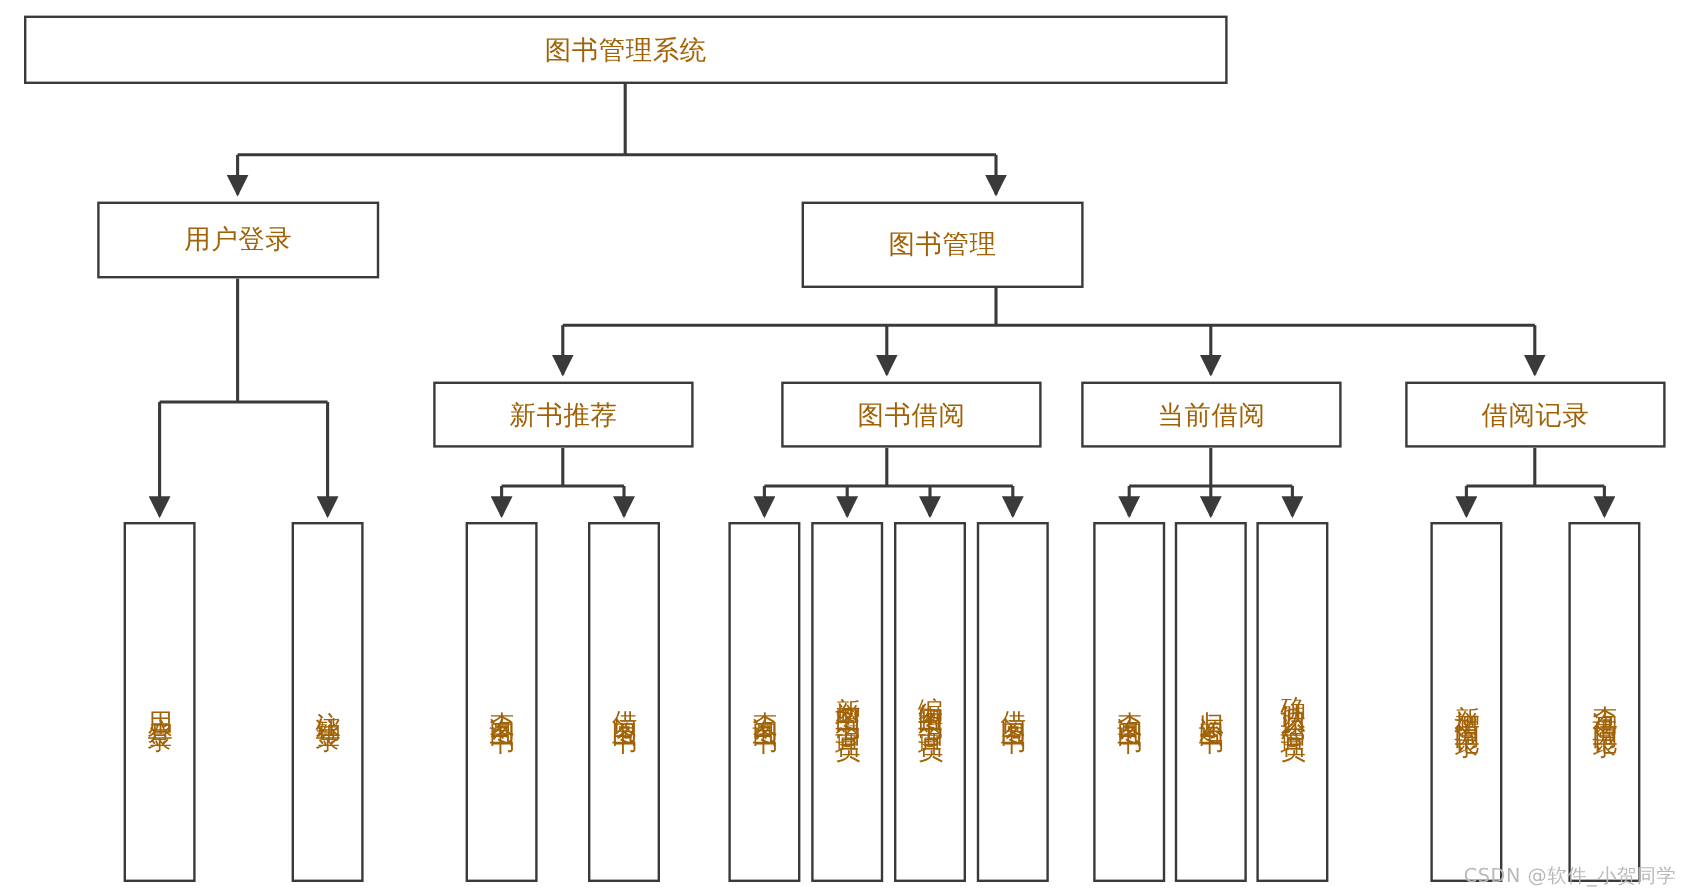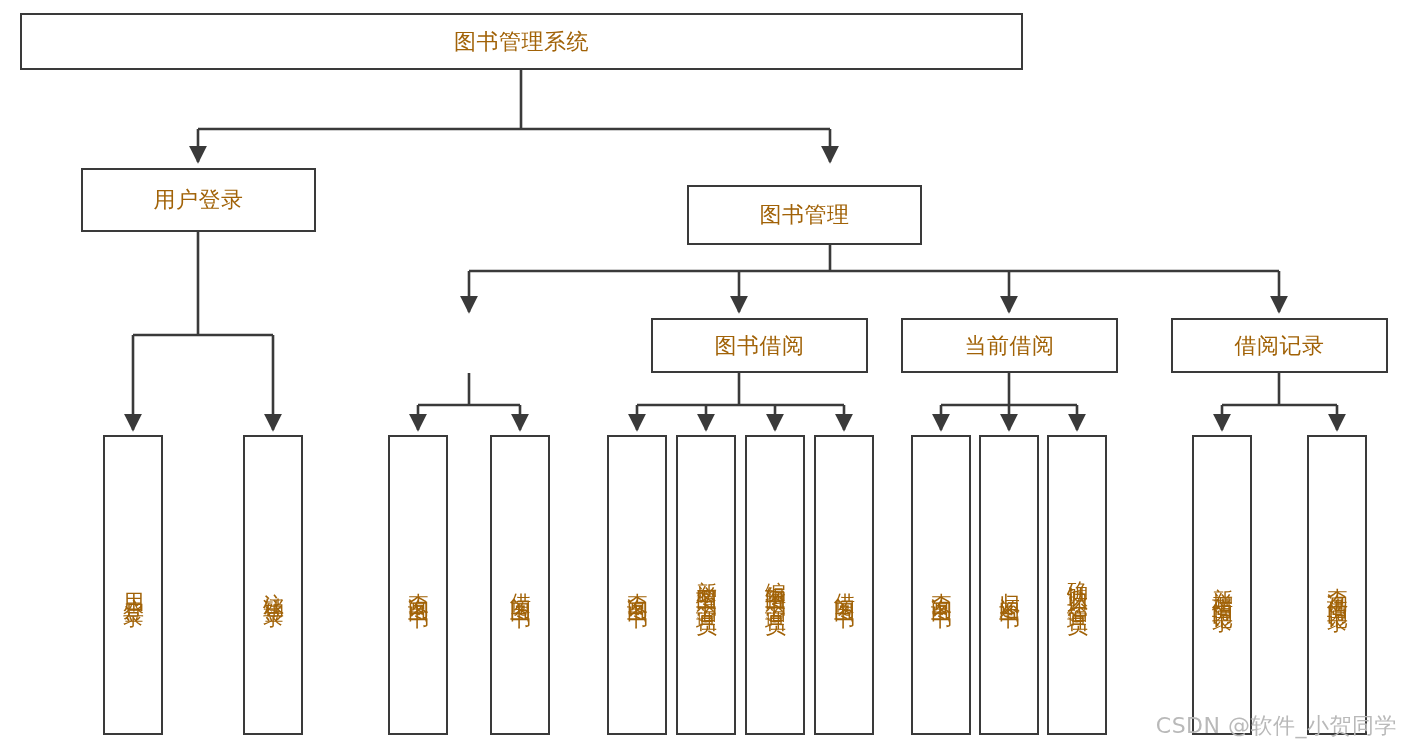--- a/index.html
+++ b/index.html
@@ -49,21 +49,21 @@
     padding-top: 2px;
   }
   .node .lbl {
     display: block;
     white-space: nowrap;
   }
   #watermark {
     position: absolute;
     right: 8px;
     bottom: 6px;
-    font-size: 22px;
+    font-size: 16px;
     color: #b9b9b9;
     letter-spacing: 0.5px;
     white-space: nowrap;
   }
 </style>
 </head>
 <body>
 
 <div id="canvas">
 
@@ -117,24 +117,27 @@
     </g>
   </svg>
 
   <div class="node horiz" style="left:20px; top:13px; width:1003px; height:57px;">
     <span class="lbl">图书管理系统</span>
   </div>
 
   <div class="node horiz" style="left:81px; top:168px; width:235px; height:64px;">
     <span class="lbl">用户登录</span>
   </div>
-  <div class="node horiz" style="left:687px; top:168px; width:235px; height:60px;margin-top:17px;">
+  <div class="node horiz" style="left:668px; top:168px; width:235px; height:72px;">
     <span class="lbl">图书管理</span>
   </div>
 
+  <div class="node horiz" style="left:361px; top:318px; width:217px; height:55px;">
+    <span class="lbl">新书推荐</span>
+  </div>
   <div class="node horiz" style="left:631px; top:318px; width:217px; height:55px;margin-left:20px;">
     <span class="lbl">图书借阅</span>
   </div>
   <div class="node horiz" style="left:901px; top:318px; width:217px; height:55px;">
     <span class="lbl">当前借阅</span>
   </div>
   <div class="node horiz" style="left:1171px; top:318px; width:217px; height:55px;">
     <span class="lbl">借阅记录</span>
   </div>
 

